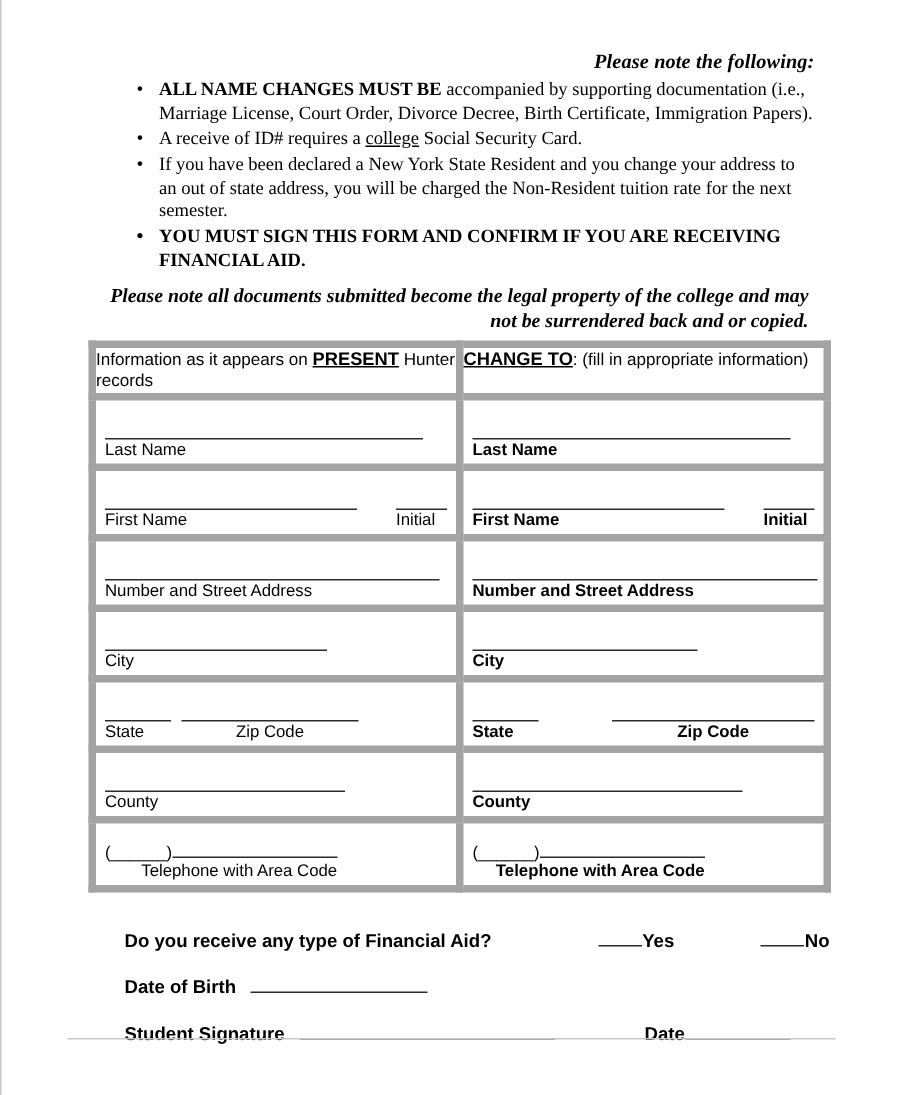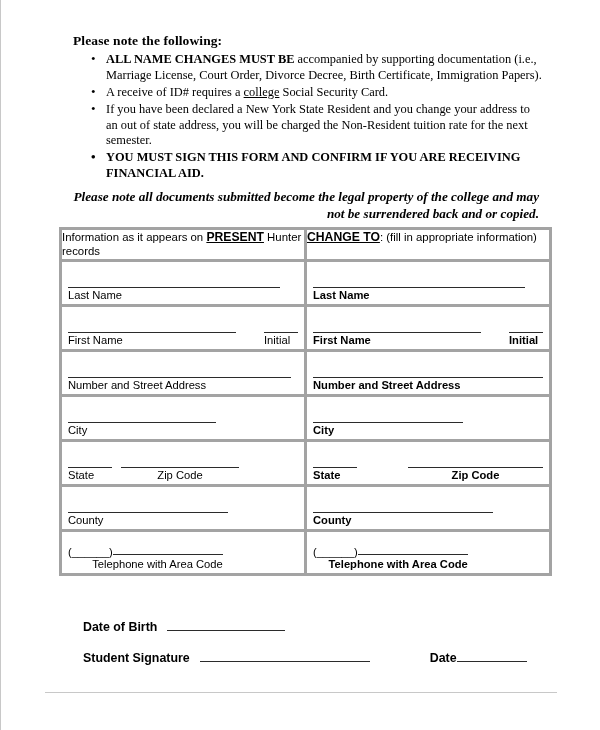--- a/index.html
+++ b/index.html
@@ -25,26 +25,27 @@
   }
 
   
   .notice {
     position: absolute;
     left: 62px;
     top: 33px;
     width: 480px;
   }
   .notice-title {
-    text-align: left;
+    text-align: right;
     font-weight: bold;
     font-size: 13.5px;
     letter-spacing: .1px;
     margin: 0 0 3px 0;
     padding-left: 10px;
+    font-style: italic;
   }
   ul.bullets {
     list-style: none;
     margin: 0;
     padding: 0;
   }
   ul.bullets li {
     position: relative;
     padding-left: 43px;
     font-size: 12.4px;
@@ -77,21 +78,21 @@
   .form-table {
     position: absolute;
     left: 58px;
     top: 227px;
     width: 490px;
     border-collapse: collapse;
     font-family: "Liberation Sans", sans-serif;
     table-layout: fixed;
   }
   .form-table td {
-    border: 3px solid #a3a3a3;
+    border: 5px solid #a3a3a3;
     vertical-align: top;
     padding: 0;
   }
   .col-l { width: 245px; }
   .col-r { width: 245px; }
 
   .hdr {
     padding: 4px 5px 5px 5px;
     font-size: 11.4px;
     line-height: 1.22;
@@ -354,20 +355,29 @@
               <span class="phone-line" style="width:110px;"></span>
             </div>
             <div class="cap">Telephone with Area Code</div>
           </div>
         </td>
       </tr>
     </tbody>
   </table>
 
   <div class="bottom">
+    <div class="bline">
+      <span>Do you receive any type of Financial Aid?</span>
+      <span class="spacer-lg"></span>
+      <span class="blank" style="width:30px;"></span>
+      <span>Yes</span>
+      <span class="spacer-md"></span>
+      <span class="blank" style="width:30px;"></span>
+      <span>No</span>
+    </div>
 
     <div class="bline">
       <span>Date of Birth</span>
       <span class="spacer-sm"></span>
       <span class="blank" style="width:118px;"></span>
     </div>
 
     <div class="bline" style="margin-bottom:0;">
       <span>Student Signature</span>
       <span class="spacer-sm"></span>

